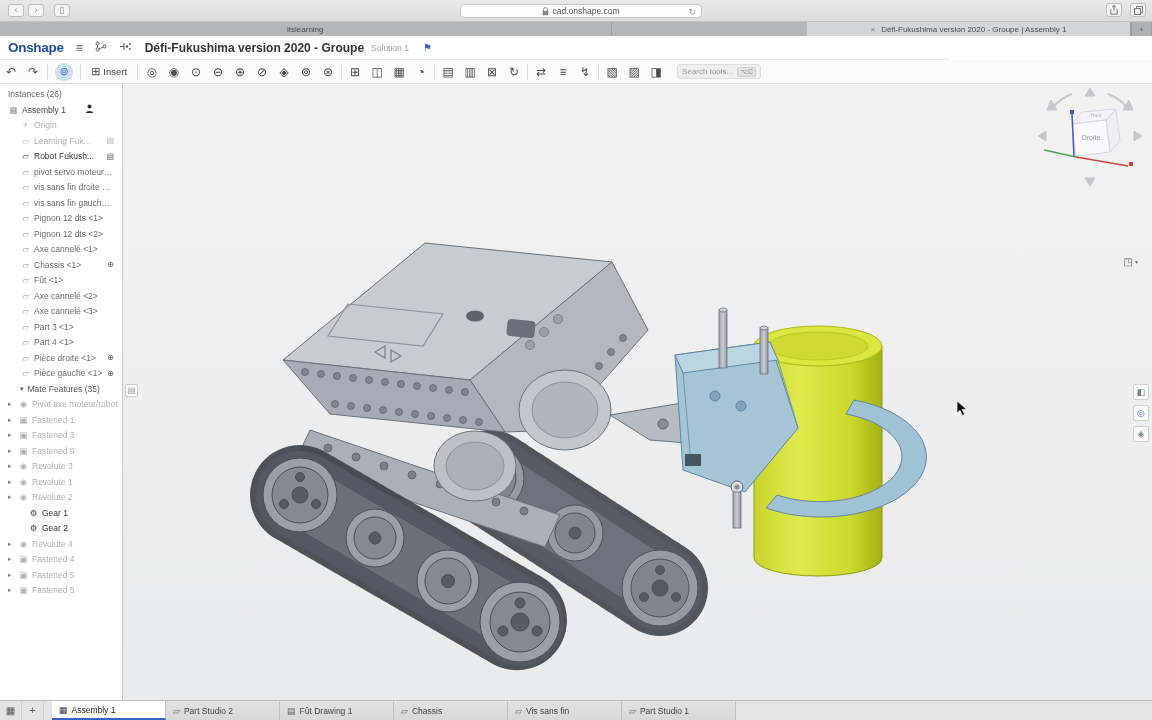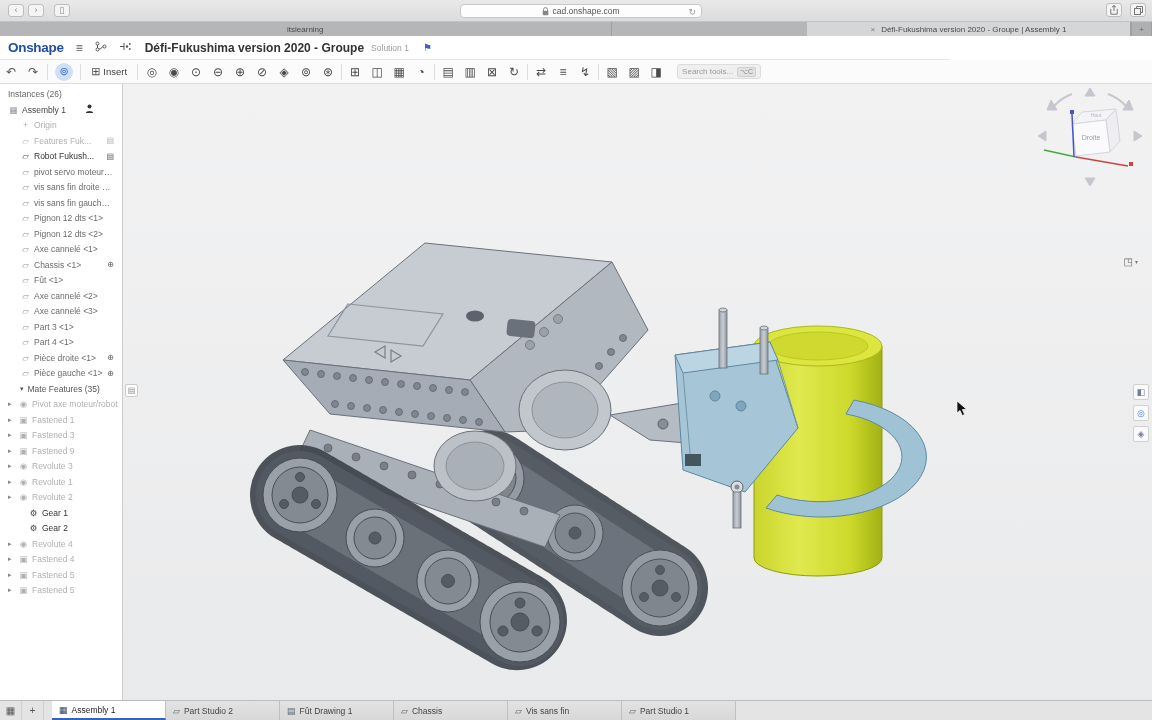--- a/index.html
+++ b/index.html
@@ -340,21 +340,21 @@
       <div>
 
           <div class="sp-row gray">
             <span class="row-icon">+</span>
             <span class="row-label">Origin</span>
             <span class="row-suffix"></span>
           </div>
 
           <div class="sp-row gray">
             <span class="row-icon">▱</span>
-            <span class="row-label">Features Fuk...</span>
+            <span class="row-label">Learning Fuk...</span>
             <span class="row-suffix">▤</span>
           </div>
 
           <div class="sp-row dark">
             <span class="row-icon">▱</span>
             <span class="row-label">Robot Fukush...</span>
             <span class="row-suffix">▤</span>
           </div>
 
           <div class="sp-row">

